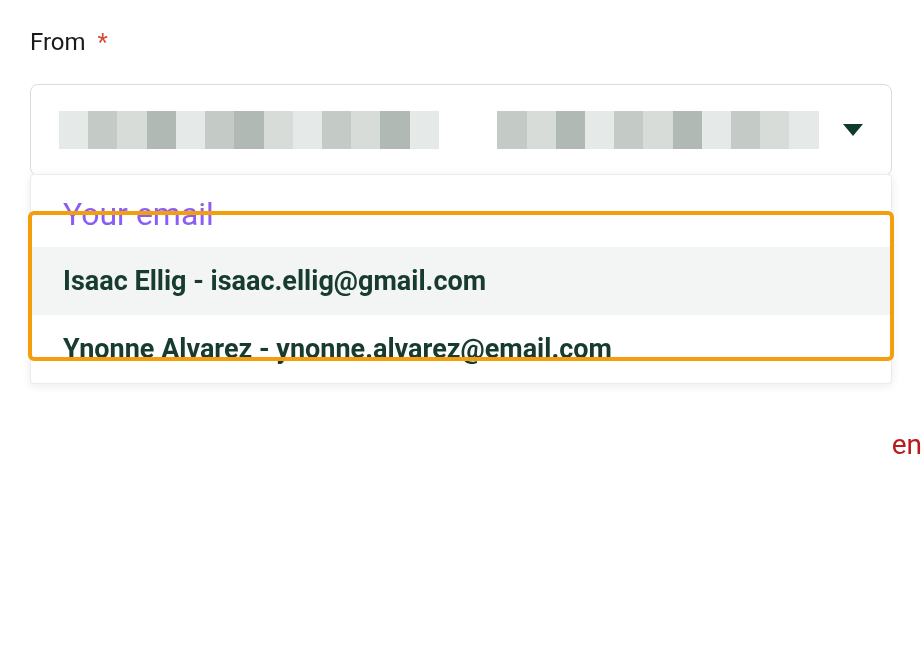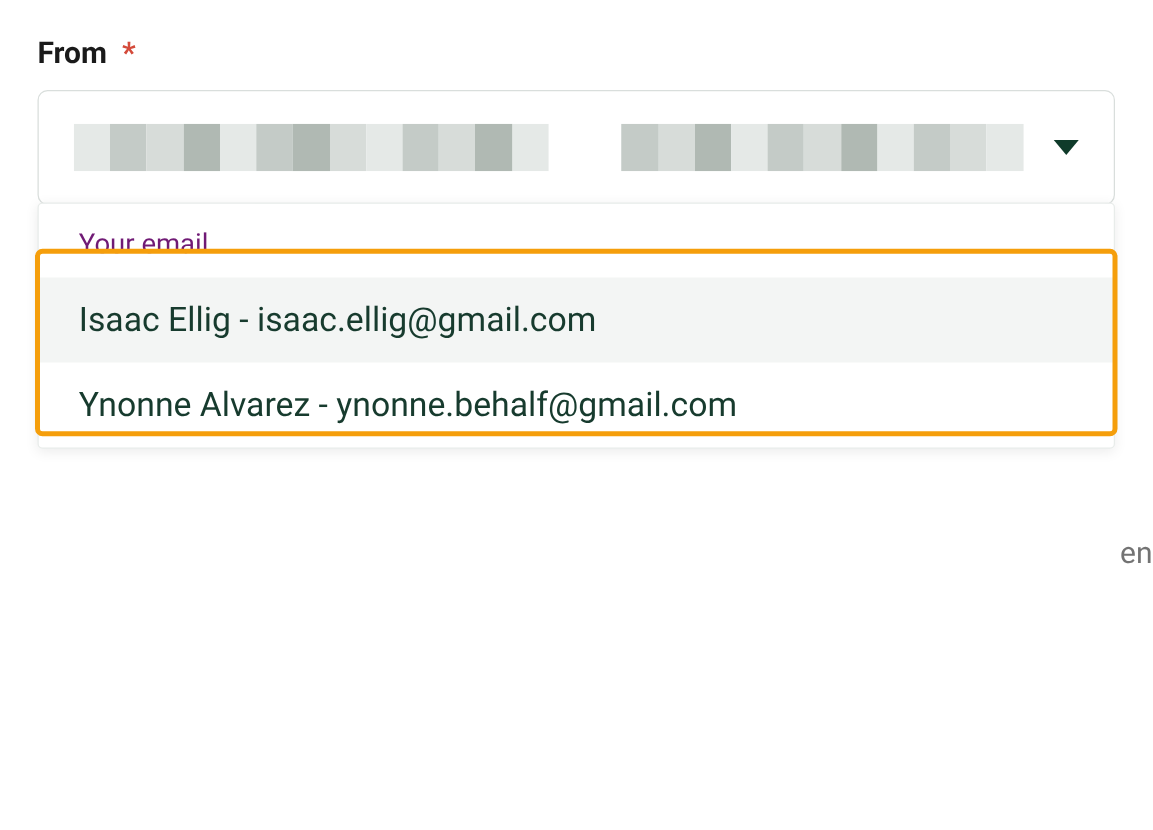--- a/index.html
+++ b/index.html
@@ -12,22 +12,22 @@
       background: #ffffff;
       width: 922px;
       height: 664px;
       padding: 28px 30px;
       position: relative;
       overflow: hidden;
     }
     .field-label {
       font-size: 24px;
       color: #1a1a1a;
-      margin-bottom: 16px;
-      font-weight: 700;
+      margin-bottom: 28px;
+      font-weight: 400;
     }
     .field-label .asterisk {
       color: #d44a3a;
       margin-left: 6px;
     }
     .select-container {
       position: relative;
     }
     .select-box {
       border: 1px solid #d9dedc;
@@ -64,51 +64,51 @@
       left: 0;
       right: 0;
       background: #ffffff;
       border: 1px solid #e8ecea;
       border-radius: 4px;
       box-shadow: 0 2px 10px rgba(0,0,0,0.08);
       overflow: hidden;
     }
     .group-header {
       padding: 20px 32px 14px 32px;
-      font-size: 22px;
-      color: #701a75;
+      font-size: 32px;
+      color: #8b5cf6;
       font-weight: 400;
     }
     .option {
       padding: 18px 32px;
       font-size: 27px;
       color: #173b2e;
       cursor: pointer;
-      font-weight: 400;
+      font-weight: 700;
     }
     .option.selected {
       background: #f3f5f4;
     }
     .highlight-box {
       position: absolute;
       border: 4px solid #f59e0b;
       border-radius: 6px;
       pointer-events: none;
       left: -2px;
       right: -2px;
       top: 127px;
       height: 150px;
       z-index: 10;
     }
     .edge-text {
       position: absolute;
       right: 0;
       top: 428px;
-      font-size: 24px;
-      color: #737373;
+      font-size: 28px;
+      color: #b91c1c;
     }
   </style>
 </head>
 <body>
 
 <div class="field-label">
   <span>From</span>
   <span class="asterisk">*</span>
 </div>
 
@@ -142,19 +142,19 @@
         <div class="pixel-block" style="background: rgb(215, 220, 217); width: 3.84615%;"></div>
         <div class="pixel-block" style="background: rgb(229, 233, 231); width: 3.84615%;"></div>
       </div>
     <div class="caret"></div>
   </div>
 
   <div class="dropdown-panel" id="dropdown-panel">
 
   <div class="group-header">Your email</div>
       <div class="option selected">Isaac Ellig - isaac.ellig@gmail.com</div>
-      <div class="option">Ynonne Alvarez - ynonne.behalf@gmail.com</div>
+      <div class="option">Ynonne Alvarez - ynonne.alvarez@email.com</div>
     </div>
 
   <div class="highlight-box"></div>
 </div>
 
 <div class="edge-text">en</div>
 
 </body></html>

